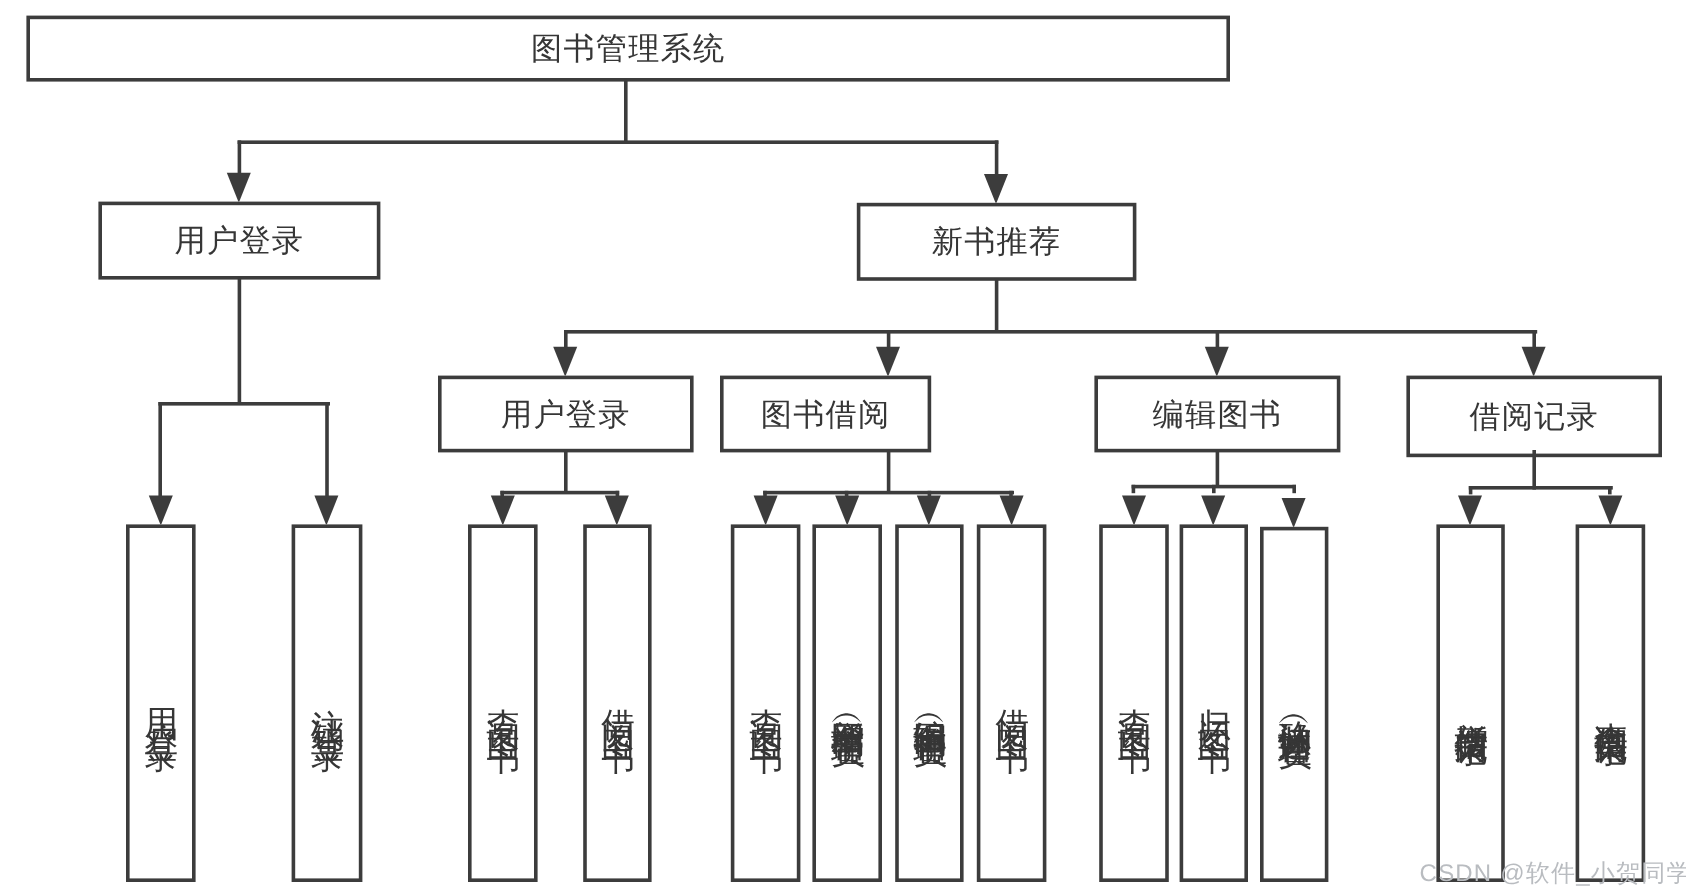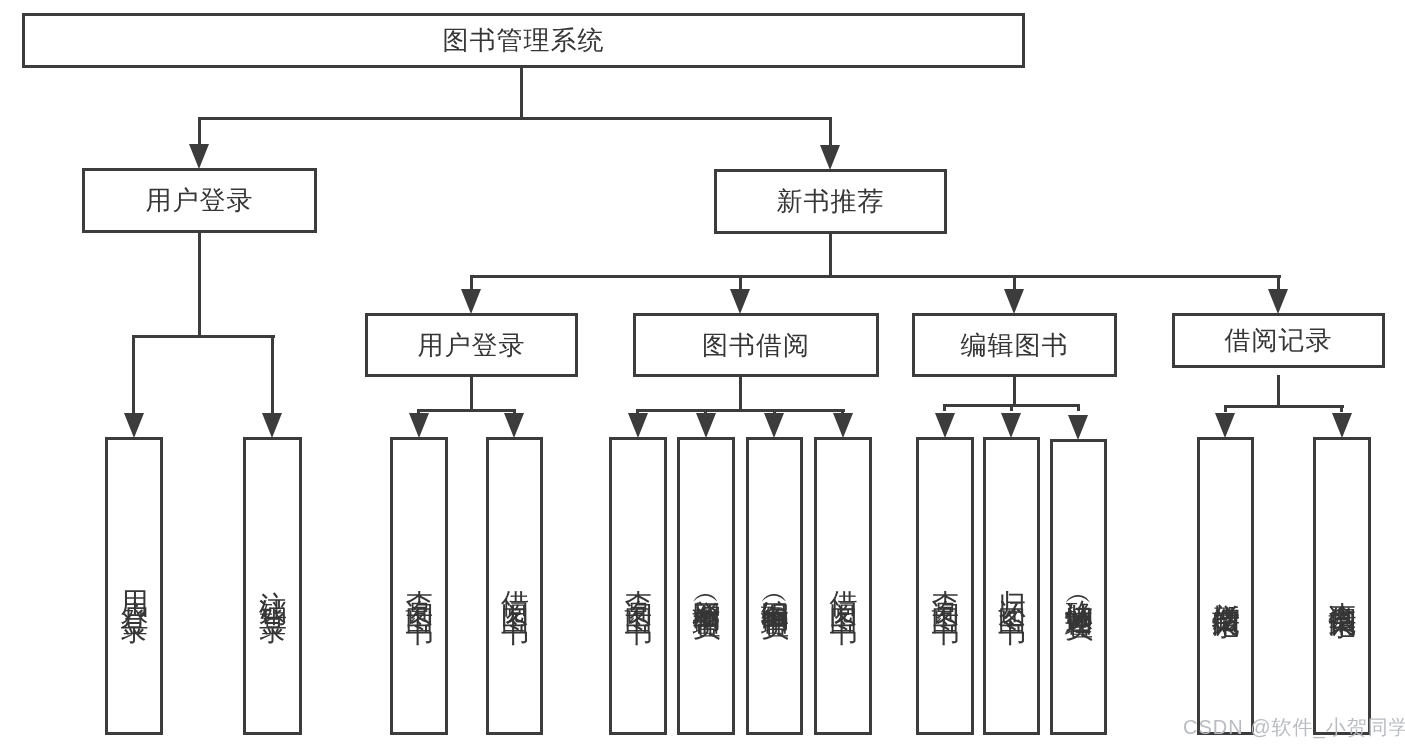--- a/index.html
+++ b/index.html
@@ -73,27 +73,27 @@
   <div class="line" style="left:739px;top:275px;width:3px;height:17px"></div>
   <div class="arrow" style="left:730px;top:289px"></div>
   <div class="line" style="left:1013px;top:275px;width:3px;height:17px"></div>
   <div class="arrow" style="left:1004px;top:289px"></div>
   <div class="line" style="left:1277px;top:275px;width:3px;height:17px"></div>
   <div class="arrow" style="left:1268px;top:289px"></div>
 
   <div class="box hbox" style="left:365px;top:313px;width:213px;height:64px">
     <span>用户登录</span>
   </div>
-  <div class="box hbox" style="left:633px;top:313px;width:246px;height:64px">
+  <div class="box hbox" style="left:600px;top:313px;width:176px;height:64px">
     <span>图书借阅</span>
   </div>
   <div class="box hbox" style="left:912px;top:313px;width:205px;height:64px">
     <span>编辑图书</span>
   </div>
-  <div class="box hbox" style="left:1172px;top:313px;width:213px;height:55px">
+  <div class="box hbox" style="left:1172px;top:313px;width:213px;height:68px">
     <span>借阅记录</span>
   </div>
 
   <div class="line" style="left:470px;top:375px;width:3px;height:36px"></div>
   <div class="line" style="left:417px;top:409px;width:99px;height:3px"></div>
   <div class="line" style="left:417px;top:409px;width:3px;height:7px"></div>
   <div class="arrow" style="left:409px;top:413px"></div>
   <div class="line" style="left:513px;top:409px;width:3px;height:7px"></div>
   <div class="arrow" style="left:504px;top:413px"></div>
 

